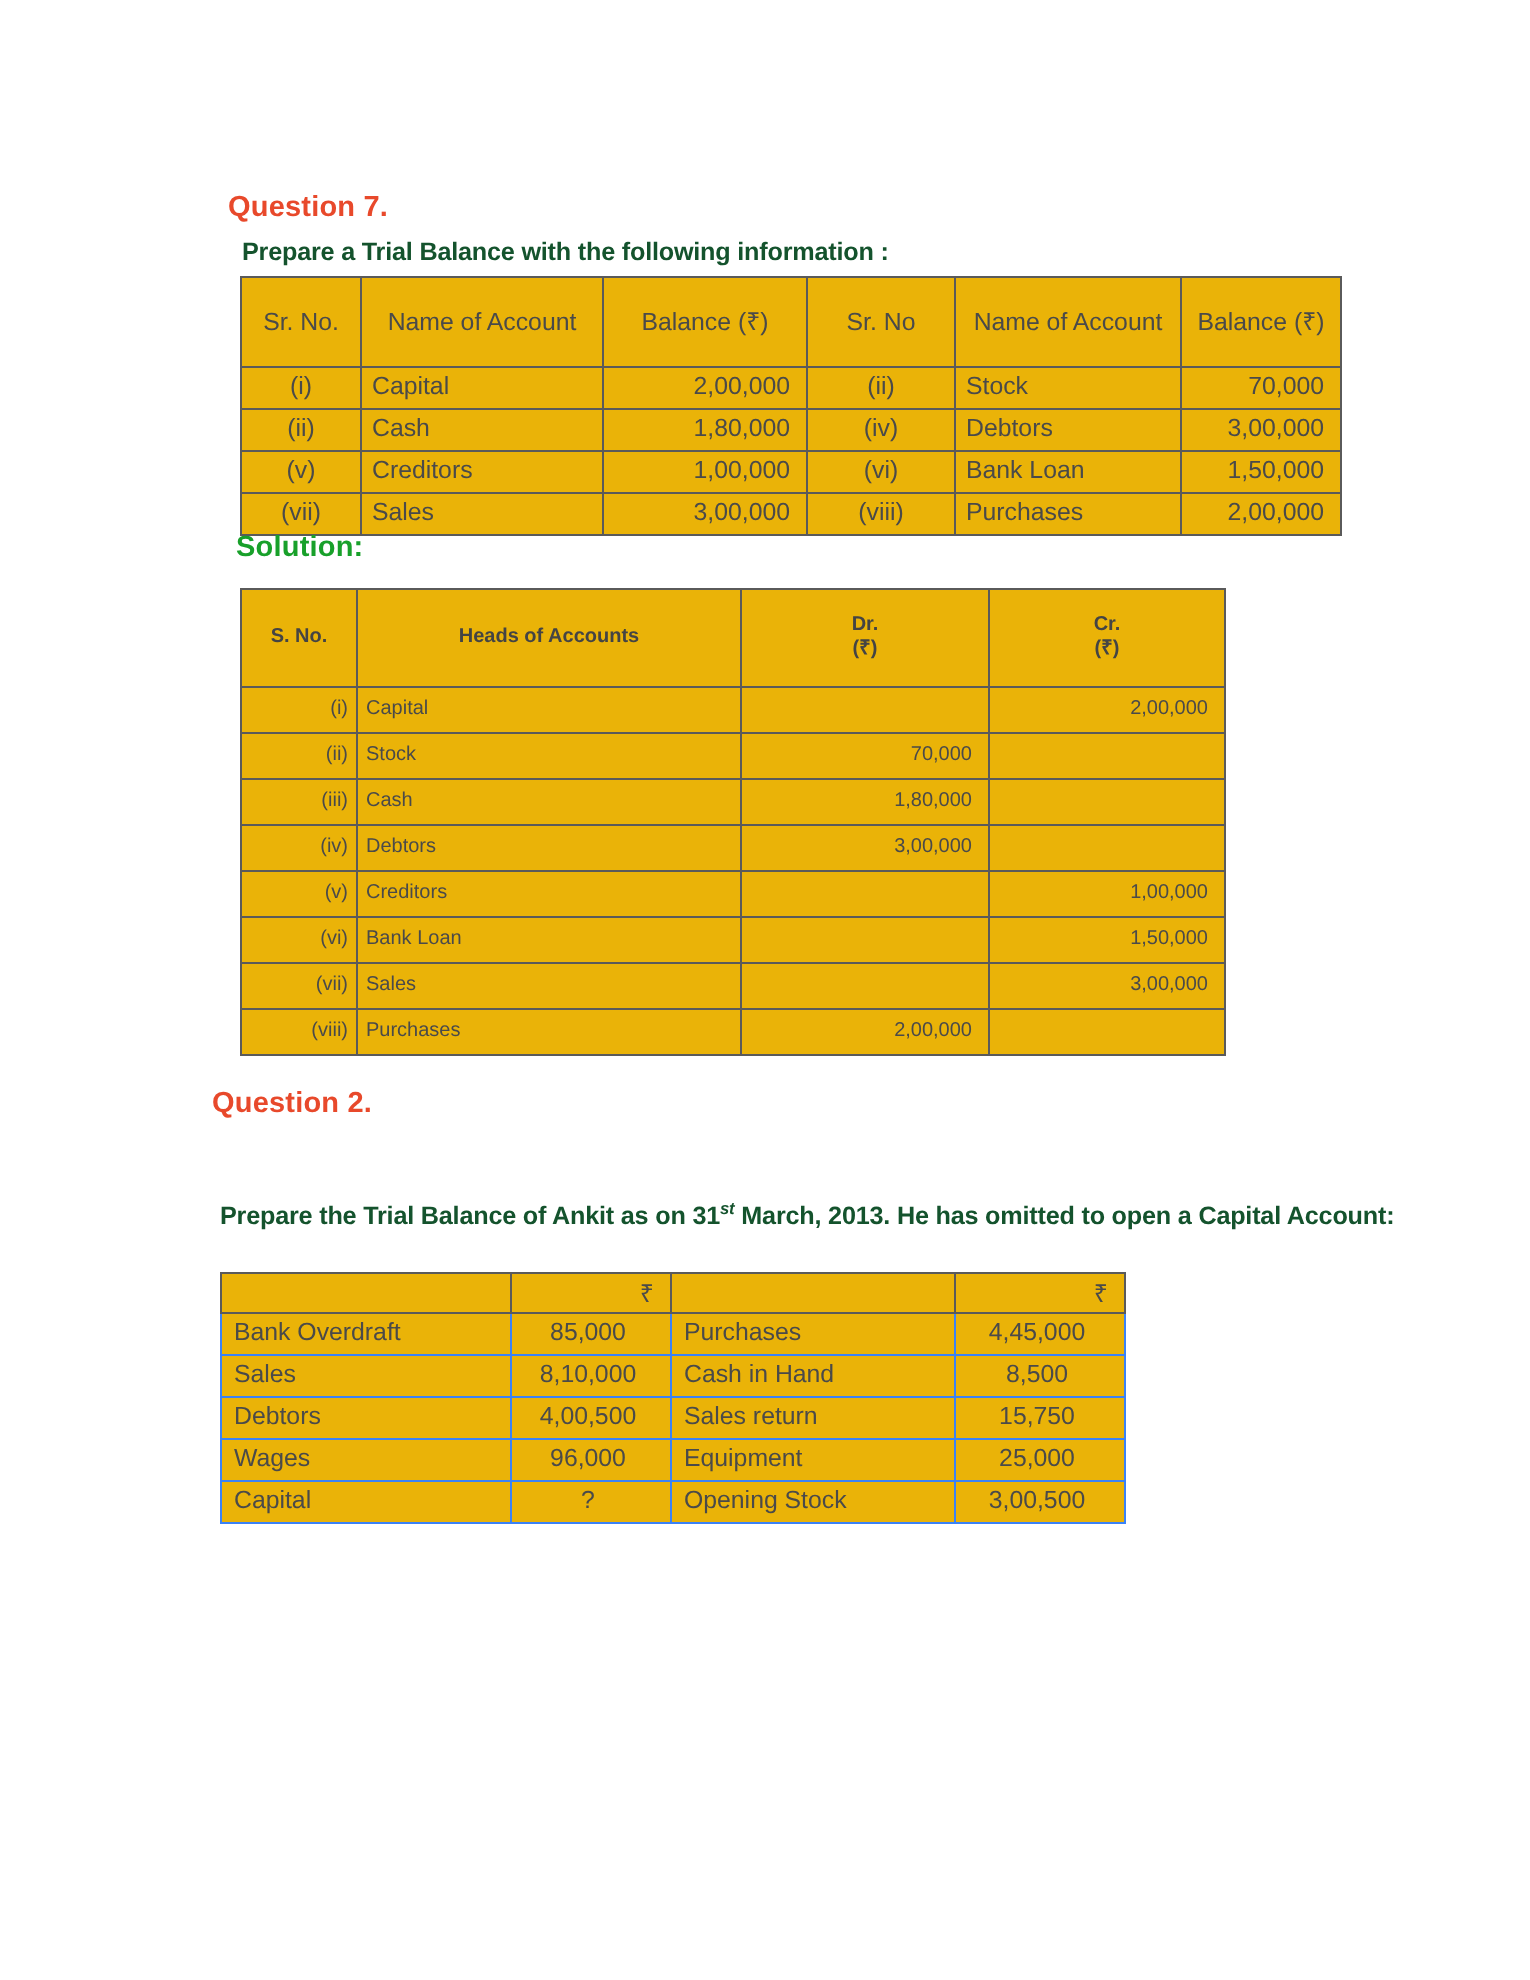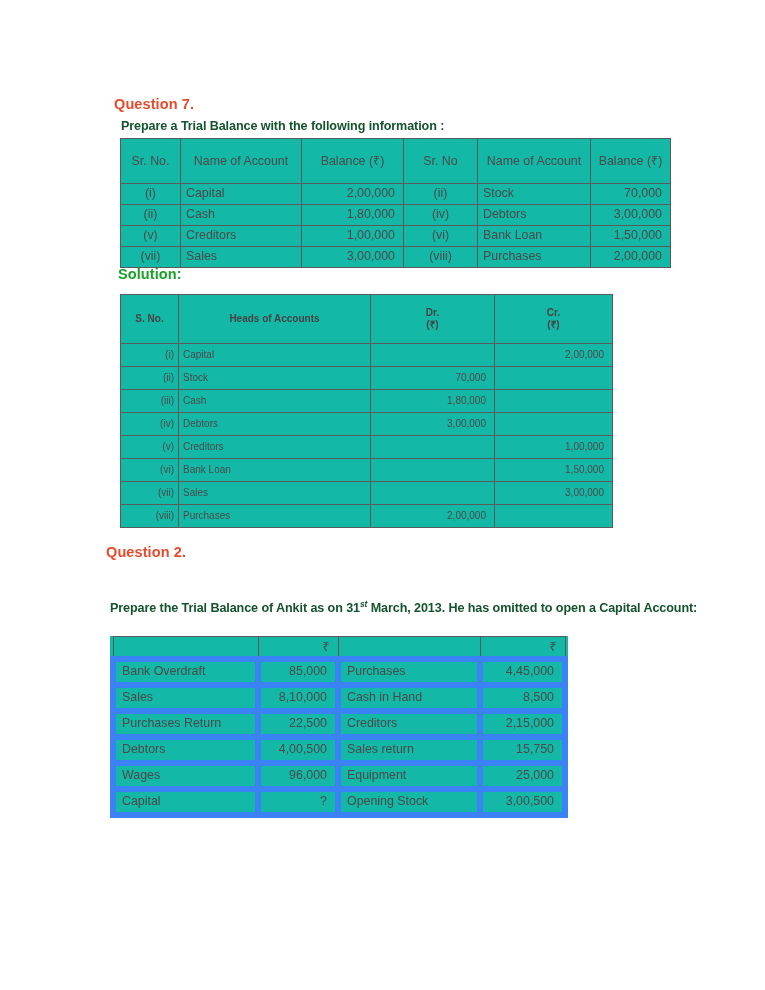--- a/index.html
+++ b/index.html
@@ -54,21 +54,21 @@
     vertical-align: super;
     line-height: 0;
     font-style: italic;
   }
 
   
   .tbl {
     position: absolute;
     border-collapse: collapse;
     table-layout: fixed;
-    background: #14b8a6;
+    background: #eab308;
   }
   .tbl td, .tbl th {
     border: 1px solid #5a5a5a;
     padding: 0 5px;
     font-weight: normal;
     vertical-align: middle;
     color: #4a4a4a;
     overflow: hidden;
     white-space: nowrap;
   }
@@ -118,24 +118,24 @@
   }
 
   
   #table-q2 {
     left: 110px;
     top: 636px;
     width: 452px;
     font-size: 12.4px;
     border: 1px solid #4a4a4a;
   }
-  #table-q2 td { height: 20px; line-height: 1.05; border: 6px solid #3b82f6; }
+  #table-q2 td { height: 20px; line-height: 1.05; border: 1px solid #3b82f6; }
   #table-q2 .rs-hdr  { text-align: right; padding-right: 8px; height: 19px; }
   #table-q2 .c-label { text-align: left;  padding-left: 6px; }
-  #table-q2 .c-val   { text-align: right; padding-right: 8px; }
+  #table-q2 .c-val   { text-align: center; padding-right: 8px; }
 </style>
 </head>
 <body>
 
 <div class="page">
 
   <div class="q-heading" style="left:114px; top:96px;">Question 7.</div>
 
   <div class="prompt" style="left:121px; top:119px;">Prepare a Trial Balance with the following information :</div>
 
@@ -295,26 +295,20 @@
         <td class="c-label">Purchases</td>
         <td class="c-val">4,45,000</td>
       </tr>
       <tr>
         <td class="c-label">Sales</td>
         <td class="c-val">8,10,000</td>
         <td class="c-label">Cash in Hand</td>
         <td class="c-val">8,500</td>
       </tr>
       <tr>
-        <td class="c-label">Purchases Return</td>
-        <td class="c-val">22,500</td>
-        <td class="c-label">Creditors</td>
-        <td class="c-val">2,15,000</td>
-      </tr>
-      <tr>
         <td class="c-label">Debtors</td>
         <td class="c-val">4,00,500</td>
         <td class="c-label">Sales return</td>
         <td class="c-val">15,750</td>
       </tr>
       <tr>
         <td class="c-label">Wages</td>
         <td class="c-val">96,000</td>
         <td class="c-label">Equipment</td>
         <td class="c-val">25,000</td>

